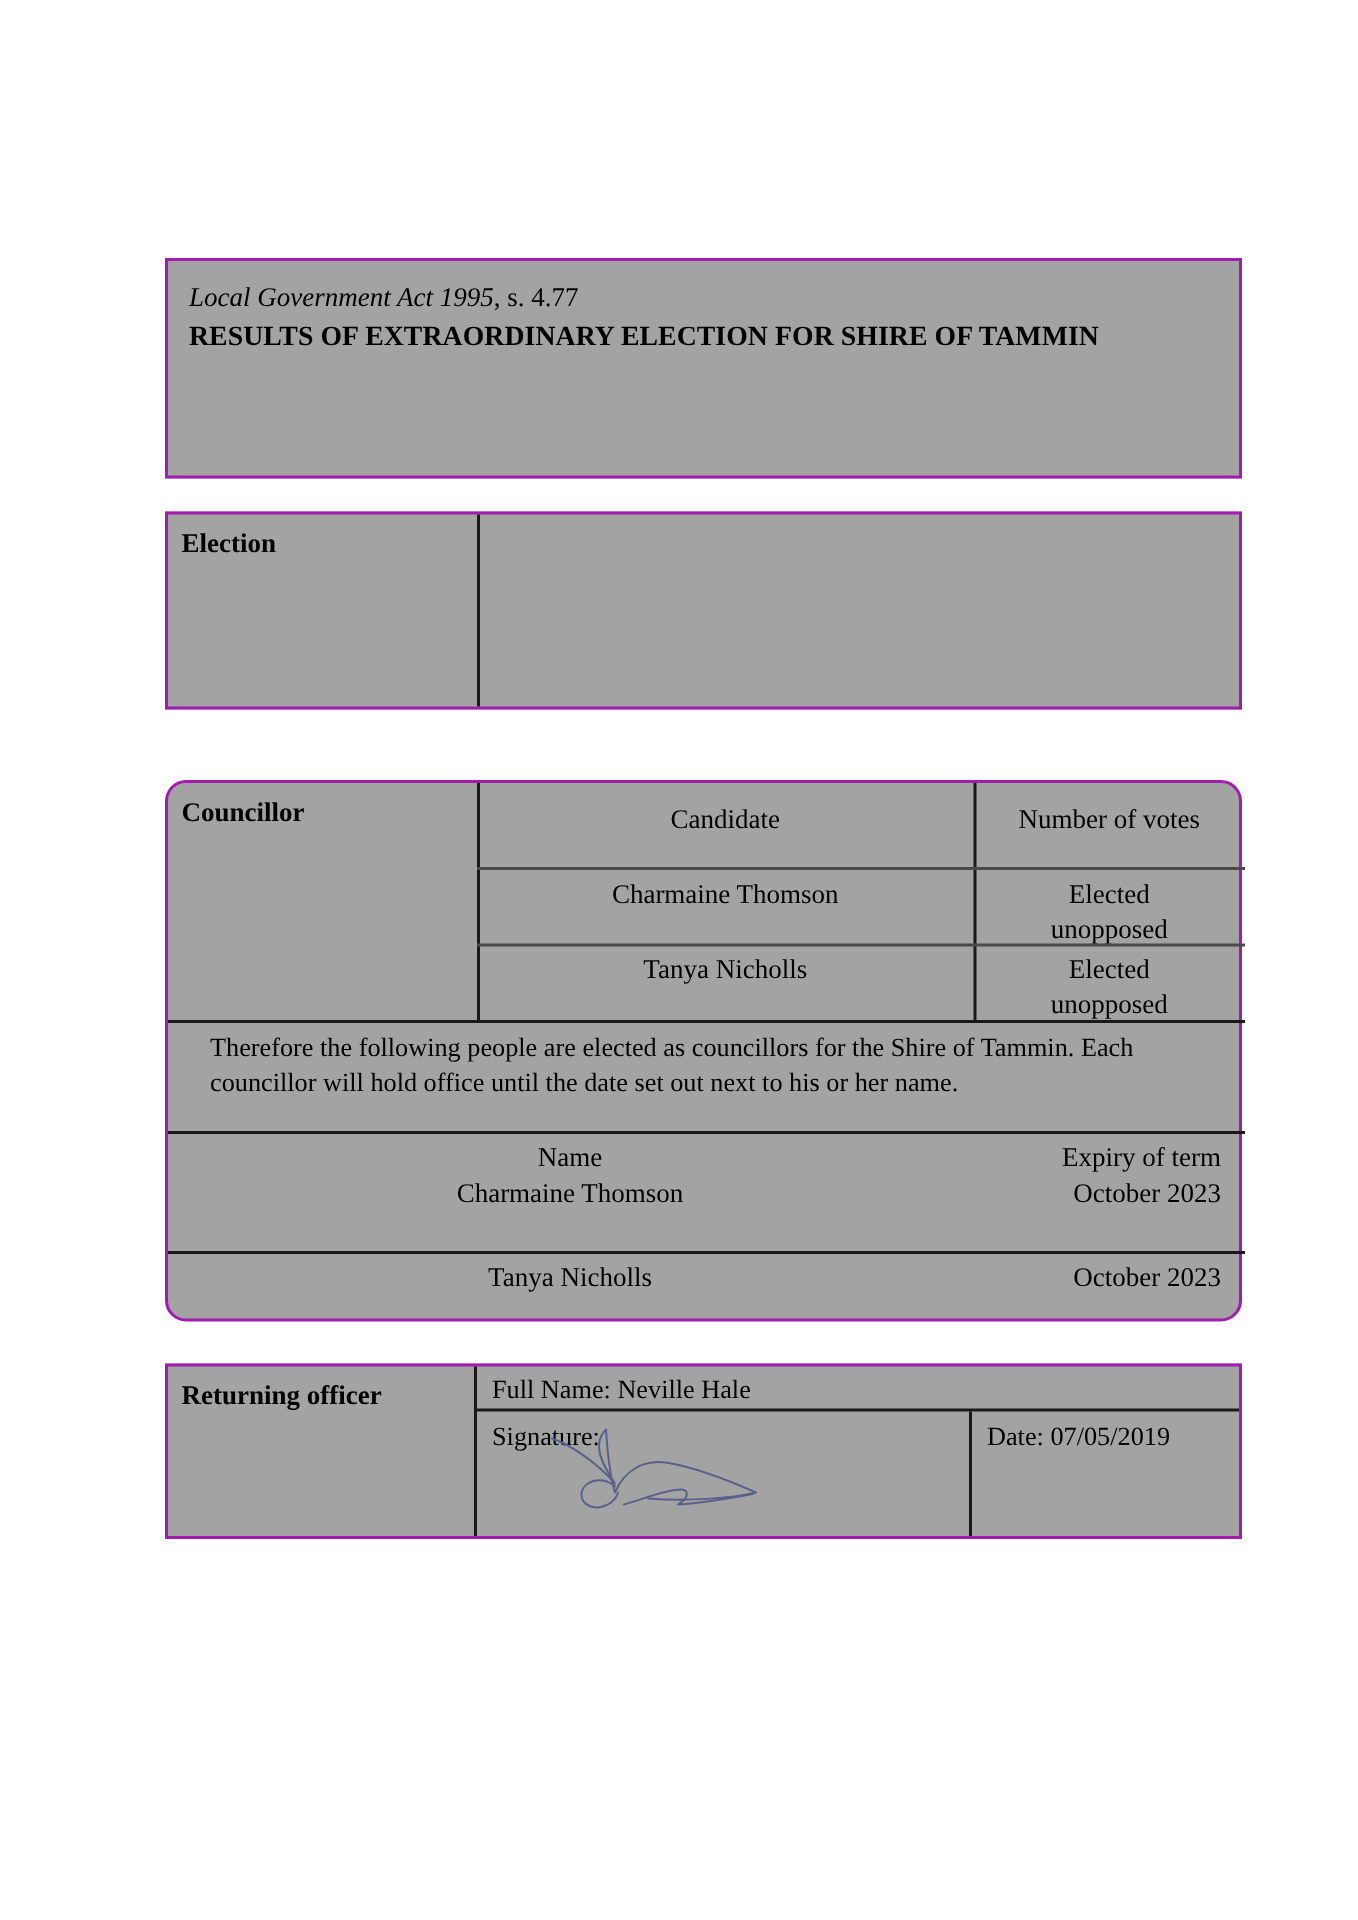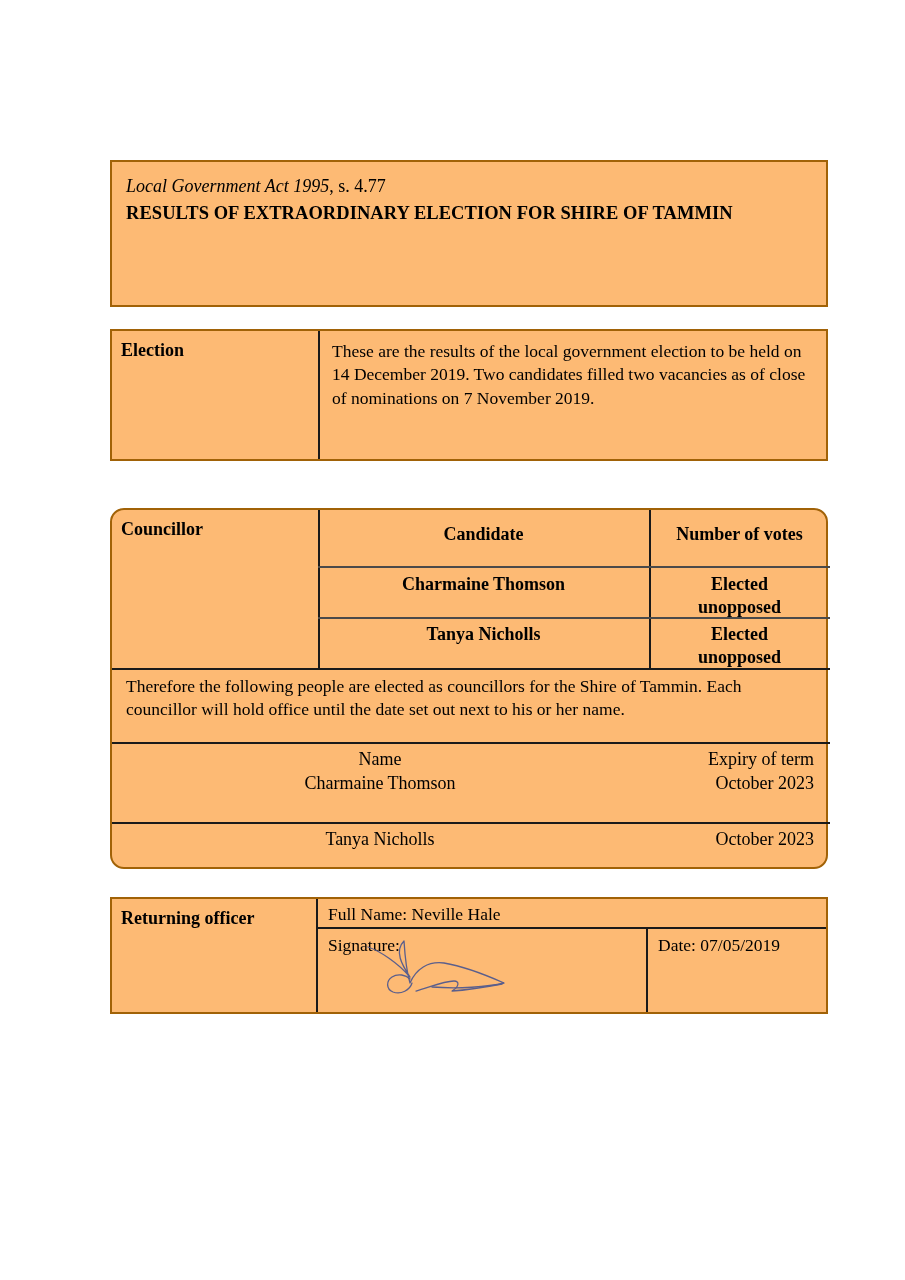--- a/index.html
+++ b/index.html
@@ -32,23 +32,24 @@
     font-weight: bold;
     letter-spacing: 0.1px;
     white-space: nowrap;
   }
   .form-title .title-num { display: inline-block; }
   .form-title .title-text { display: inline-block; margin-left: 26px; }
 
   
   .box {
     position: absolute;
-    border: 2px solid #a16207;
-    box-sizing: border-box;
-    background: #fdba74;
+    border: 2px solid #a21caf;
+    box-sizing: border-box;
+    background: #a3a3a3;
+    margin-top: 12px;
   }
 
   
   #act-box {
     left: 110px;
     top: 160px;
     width: 718px;
     height: 147px;
     padding: 13px 14px 0 14px;
   }
@@ -121,39 +122,38 @@
     background: #1a1a1a;
   }
   #councillor-box .hline {
     position: absolute;
     background: #4a4a4a;
     height: 2px;
   }
   .cl-cell {
     position: absolute;
     box-sizing: border-box;
-    font-weight: bold;
   }
   .c-councillor-label {
     left: 9px; top: 9px;
     font-size: 18px;
     font-weight: bold;
   }
   .c-center {
     text-align: center;
     font-size: 18px;
     line-height: 1.28;
   }
 
   .therefore {
     position: absolute;
     left: 0; top: 160px;
     width: 100%;
     box-sizing: border-box;
-    padding: 5px 10px 0 14px;
+    padding: 5px 10px 0 28px;
     font-size: 17.5px;
     line-height: 1.32;
   }
 
   .name-row {
     position: absolute;
     left: 0;
     width: 100%;
     box-sizing: border-box;
   }
@@ -230,23 +230,20 @@
 
 
   <div class="box" id="act-box">
     <div class="act-line"><span>Local Government Act 1995</span><span class="act-sec">, s. 4.77</span></div>
     <div class="act-heading">RESULTS OF EXTRAORDINARY ELECTION FOR SHIRE OF TAMMIN</div>
   </div>
 
   <div class="box" id="results-box">
     <div class="col-left">
       <div class="label-bold">Election</div>
-    </div>
-    <div class="col-right">
-      <div class="body-text">These are the results of the local government election to be held on 14 December 2019. Two candidates filled two vacancies as of close of nominations on 7 November 2019.</div>
     </div>
   </div>
 
   <div class="box" id="councillor-box">
     <div class="vline-1"></div>
     <div class="vline-2"></div>
 
     <div class="cl-cell c-councillor-label">Councillor</div>
 
     <div class="cl-cell c-center" style="left:206px; top:13px; width:331px;">Candidate</div>

